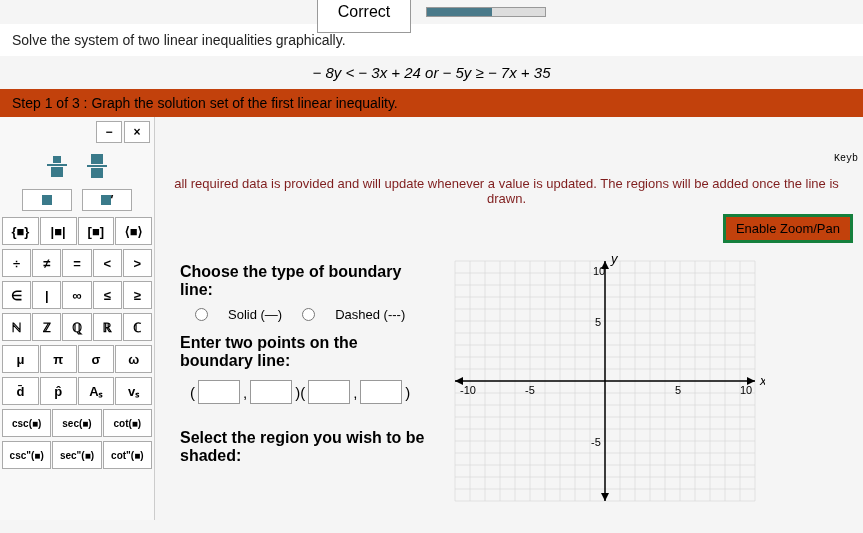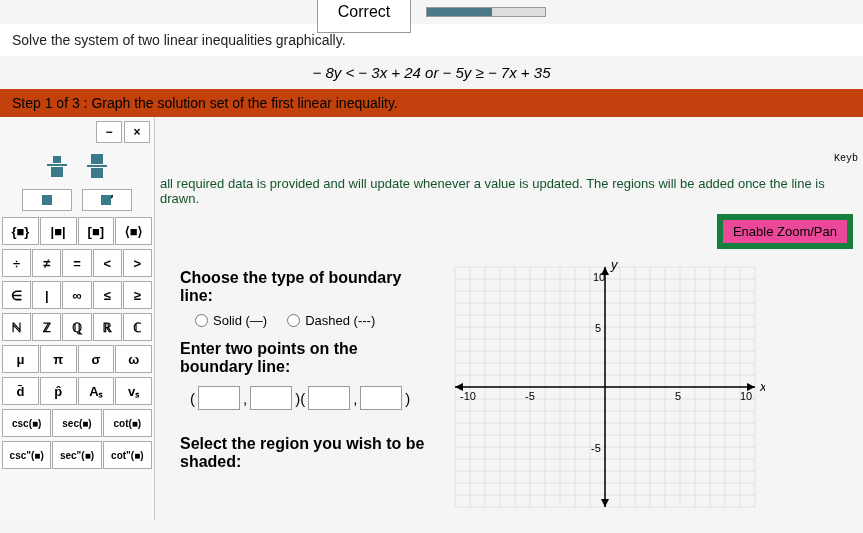--- a/index.html
+++ b/index.html
@@ -17,27 +17,27 @@
     .key-btn { width: 26px; height: 22px; border: 1px solid #aaa; background: #fff; font-size: 12px; display: flex; align-items: center; justify-content: center; font-weight: bold; }
     .keypad-grid { display: grid; grid-template-columns: repeat(5, 1fr); gap: 1px; padding: 2px; }
     .keypad-grid .key-btn { width: 100%; height: 28px; font-size: 13px; }
     .fraction-row { display: flex; padding: 4px; gap: 10px; justify-content: center; }
     .frac-icon { width: 30px; height: 30px; display: flex; flex-direction: column; align-items: center; justify-content: center; }
     .frac-bar { width: 20px; height: 2px; background: #3a7a8a; }
     .frac-box { width: 12px; height: 10px; background: #3a7a8a; margin: 1px; }
     .frac-box.small { width: 8px; height: 7px; }
     .content-area { flex: 1; padding: 4px 10px; position: relative; }
     .keyboard-label { position: absolute; right: 5px; top: 36px; font-size: 10px; font-family: Liberation Mono, monospace; }
-    .info-text { font-size: 13px; color: #14532d; margin-bottom: 8px; margin-left: -5px; }
-    .zoom-btn { float: right; border: 6px solid #15803d; background: #ec4899; padding: 4px 10px; font-size: 13px; margin-bottom: 8px; }
+    .info-text { font-size: 13px; color: #7f1d1d; margin-bottom: 8px; margin-left: -5px; text-align: center; }
+    .zoom-btn { float: right; border: 3px solid #15803d; background: #c2410c; padding: 4px 10px; font-size: 13px; margin-bottom: 8px; }
     .work-area { display: flex; gap: 20px; margin-top: 5px; clear: both; }
     .controls { width: 260px; padding-left: 15px; }
     .control-label { font-weight: bold; font-size: 16px; margin: 12px 0 8px 0; }
     .radio-row { display: flex; gap: 20px; font-size: 13px; padding-left: 15px; }
-    .radio-row label { display: flex; align-items: center; gap: 5px; }
+    .radio-row label { display: flex; align-items: center; gap: 20px; }
     .point-row { display: flex; align-items: center; gap: 3px; padding-left: 10px; margin-top: 10px; font-size: 15px; }
     .point-input { width: 42px; height: 24px; border: 1px solid #999; background: #fff; }
     .graph { width: 320px; height: 260px; position: relative; }
     .graph svg { width: 100%; height: 100%; }
     .axis-label { font-size: 13px; font-style: italic; }
     .trig-row .key-btn { font-size: 10px; }
     .blue-sq { display: inline-block; width: 10px; height: 10px; background: #3a7a8a; vertical-align: middle; }
   </style>
 </head>
 <body>

